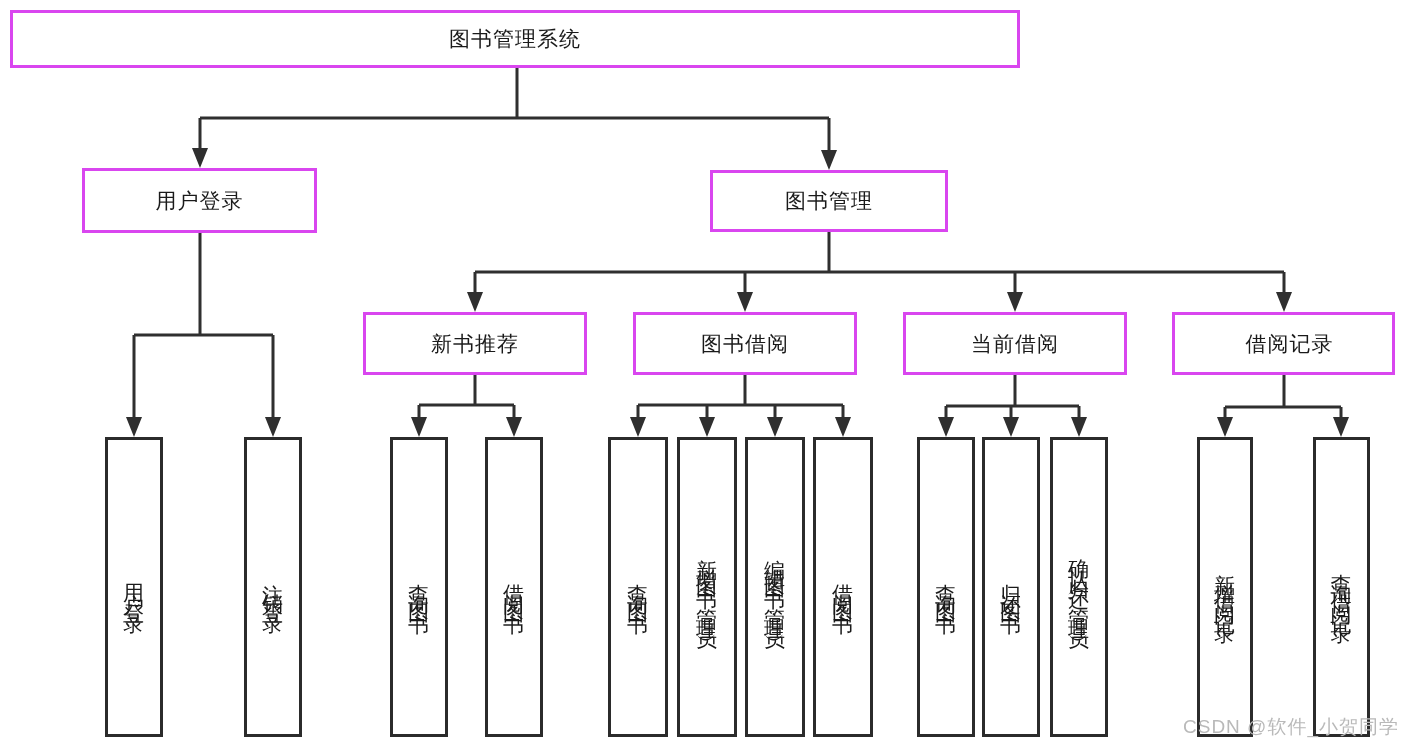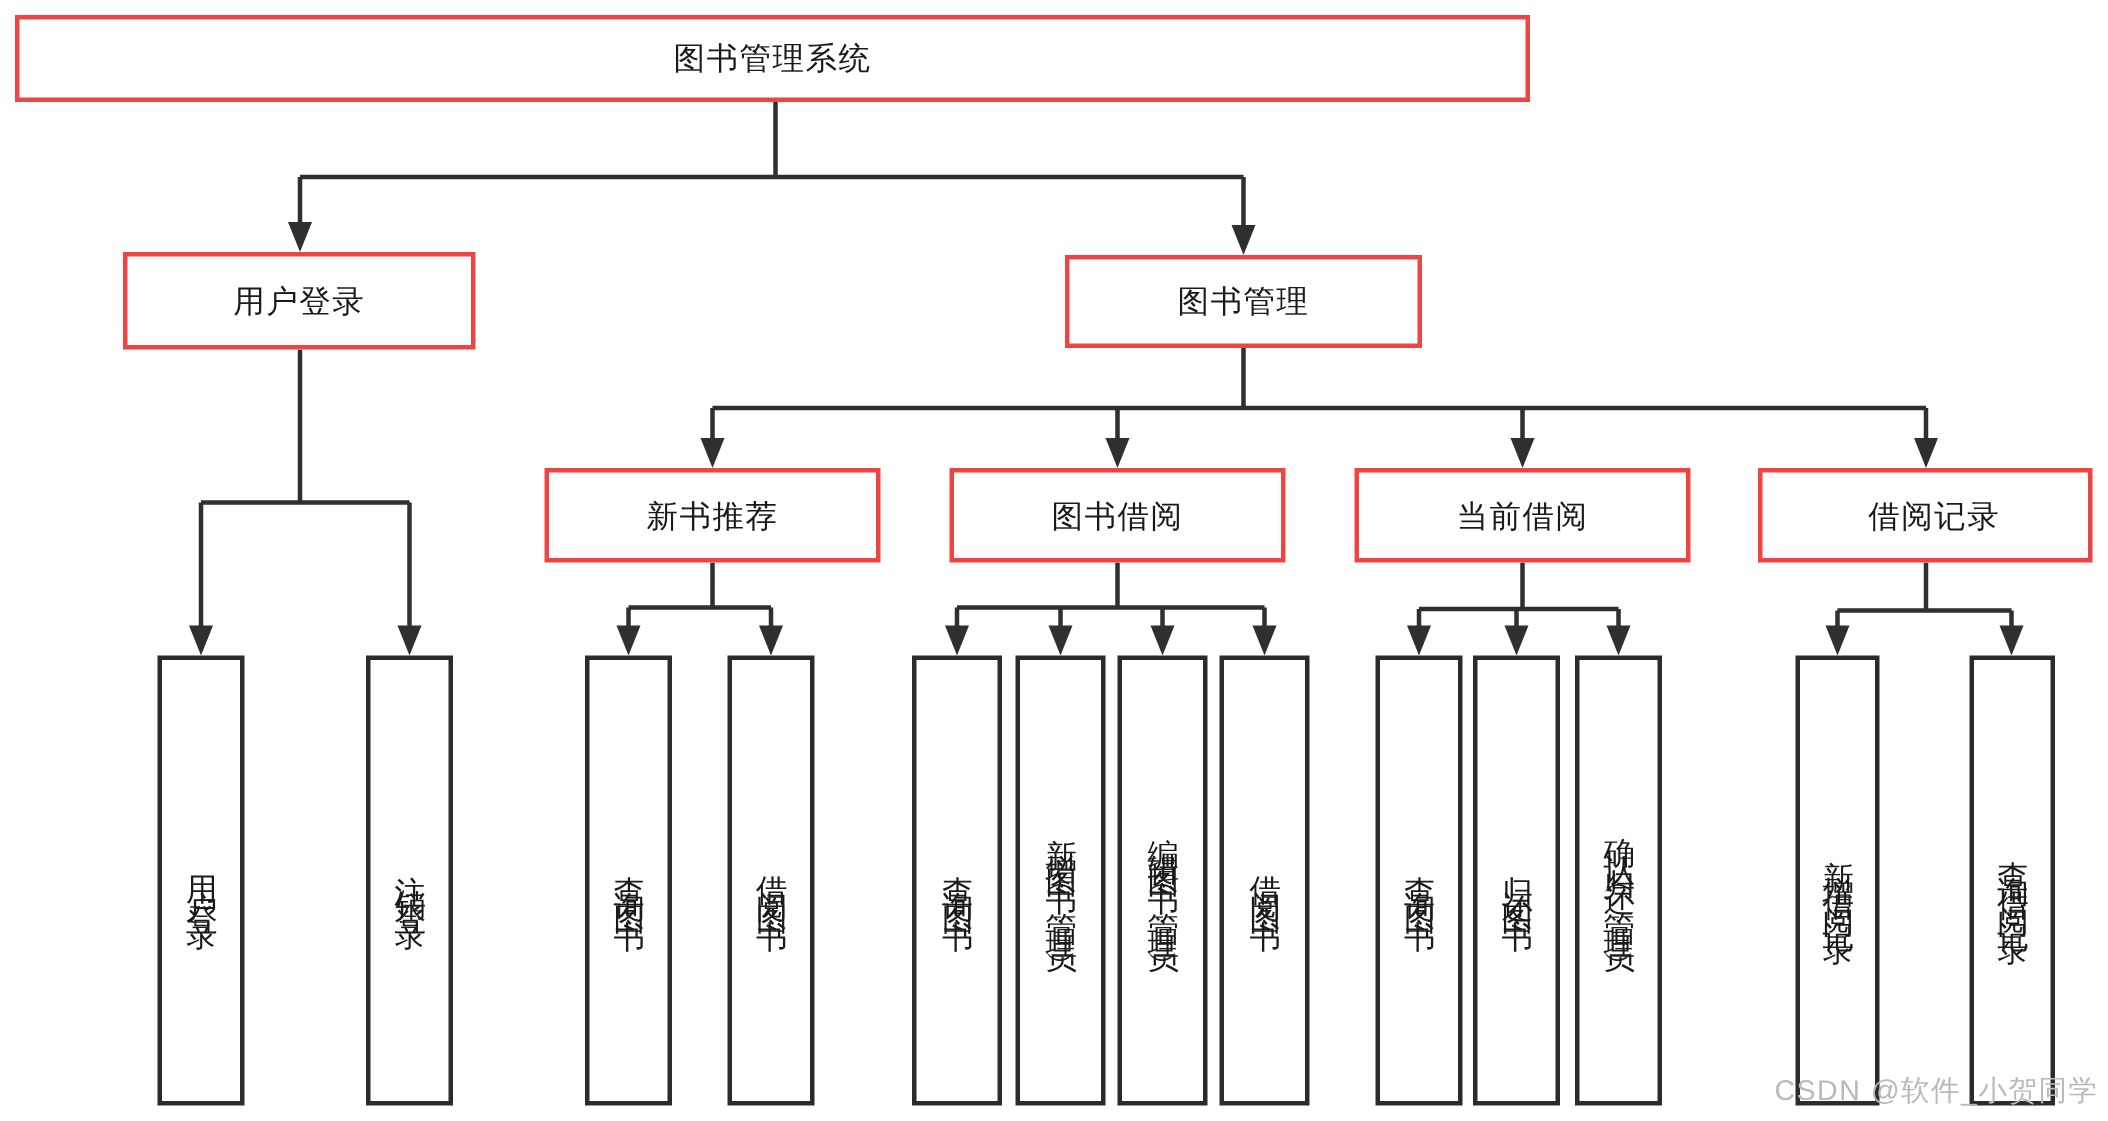--- a/index.html
+++ b/index.html
@@ -15,21 +15,21 @@
     position: absolute;
     left: 0; top: 0;
     width: 1405px; height: 747px;
     z-index: 1;
   }
   .connectors path { stroke: #2f2f2f; stroke-width: 3; fill: none; }
   .connectors polygon { fill: #2f2f2f; stroke: none; }
   .hbox {
     position: absolute;
     box-sizing: border-box;
-    border: 3px solid #ef4444;
+    border: 3px solid #d946ef;
     background: #ffffff;
     display: flex;
     align-items: center;
     justify-content: center;
     z-index: 2;
   }
   .hbox span {
     font-size: 21px;
     letter-spacing: 1px;
     color: #1a1a1a;

